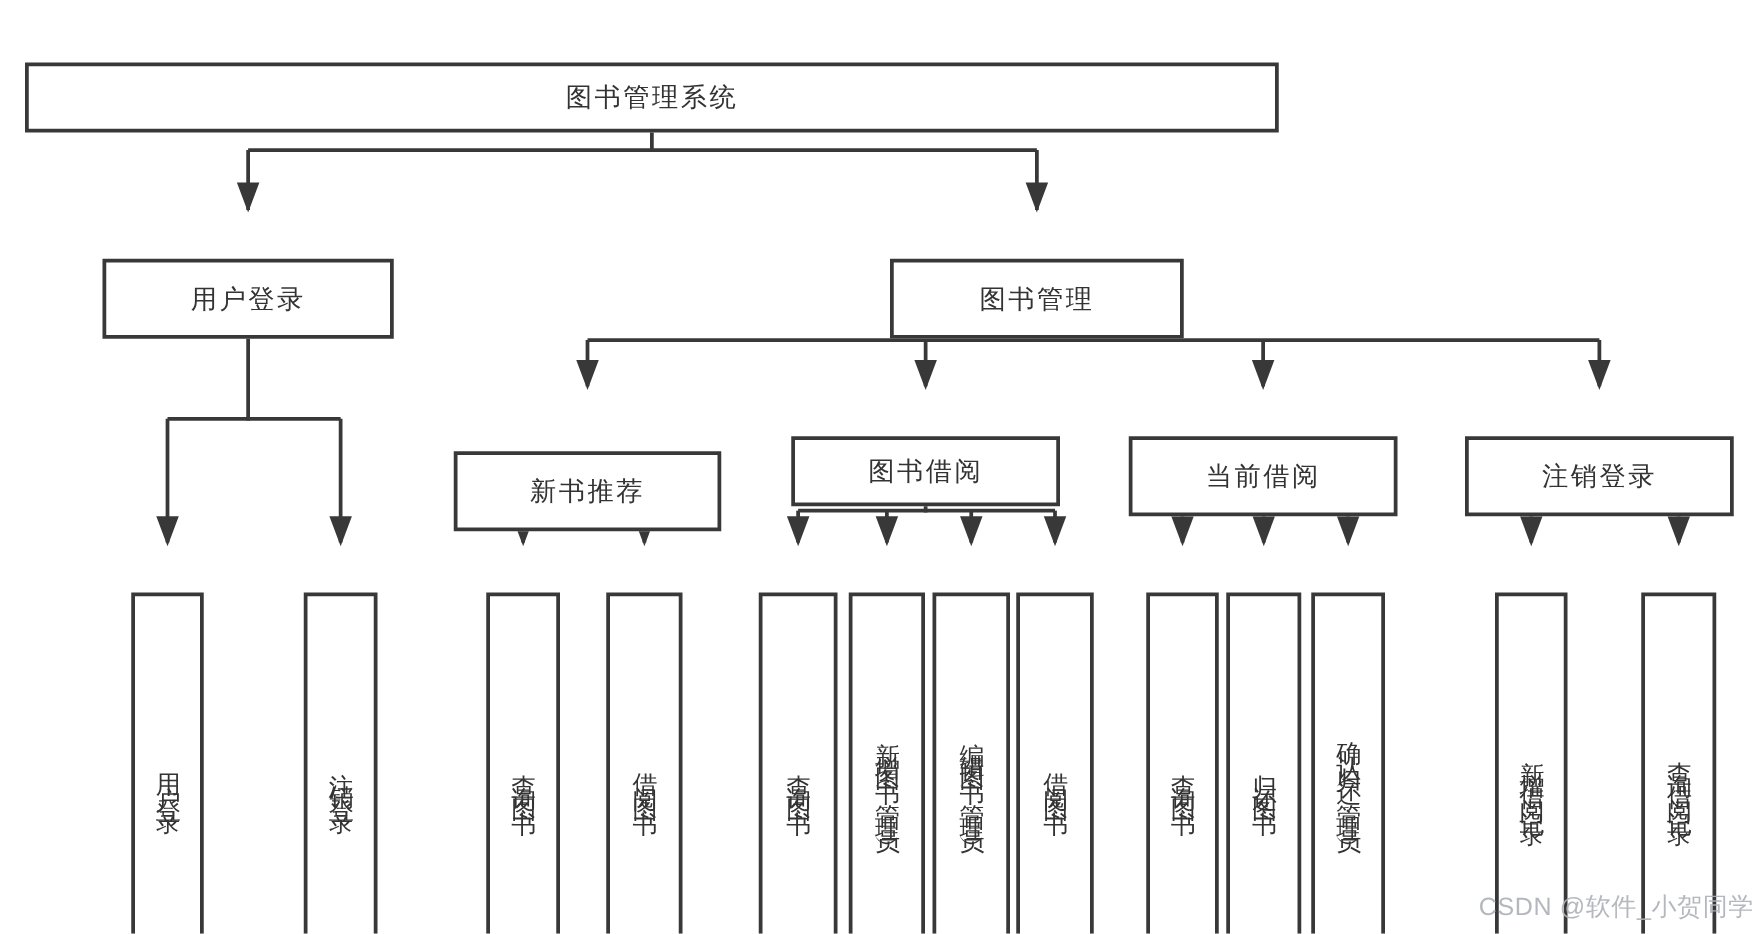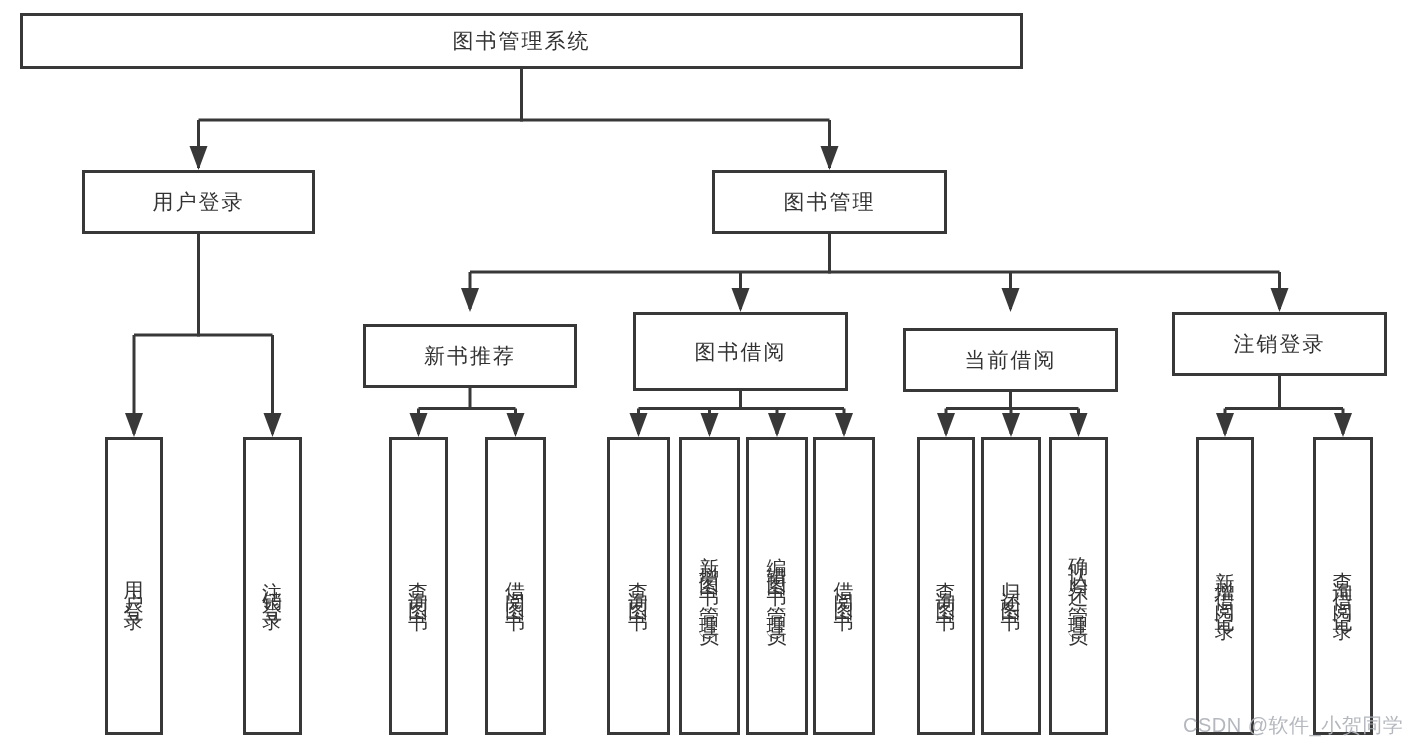--- a/index.html
+++ b/index.html
@@ -12,39 +12,40 @@
   }
   #connectors{position:absolute;left:0;top:0;z-index:0;}
   .node{
     position:absolute;
     box-sizing:border-box;
     background:#ffffff;
     border:3px solid #383838;
     display:flex;align-items:center;justify-content:center;
     color:#333333;
     z-index:1;
+    margin-top:37px;
   }
   .h-node{font-size:21px;letter-spacing:2px;white-space:nowrap;}
   .v-node .vtext{
     writing-mode:vertical-rl;
     text-orientation:mixed;
     font-size:20px;
     line-height:1;
     letter-spacing:10px;
     white-space:nowrap;
   }
   
   .n-root{left:20px;top:13px;width:1003px;height:56px;}
   
   .n-l2-0{left:82px;top:170px;width:233px;height:64px;}
   .n-l2-1{left:712px;top:170px;width:235px;height:64px;text-align:center;}
   
   .n-l3-0{left:363px;top:324px;width:214px;height:64px;}
-  .n-l3-1{left:633px;top:312px;width:215px;height:79px;}
-  .n-l3-2{left:903px;top:328px;width:215px;height:64px;}
+  .n-l3-1{left:633px;top:312px;width:215px;height:56px;}
+  .n-l3-2{left:903px;top:312px;width:215px;height:64px;}
   .n-l3-3{left:1172px;top:312px;width:215px;height:64px;}
   
   .leaf{top:437px;height:298px;}
   .n-leaf-0{left:105px;width:58px;}
   .n-leaf-1{left:243px;width:59px;}
   .n-leaf-2{left:389px;width:59px;}
   .n-leaf-3{left:485px;width:61px;}
   .n-leaf-4{left:607px;width:63px;}
   .n-leaf-5{left:679px;width:61px;}
   .n-leaf-6{left:746px;width:62px;}

